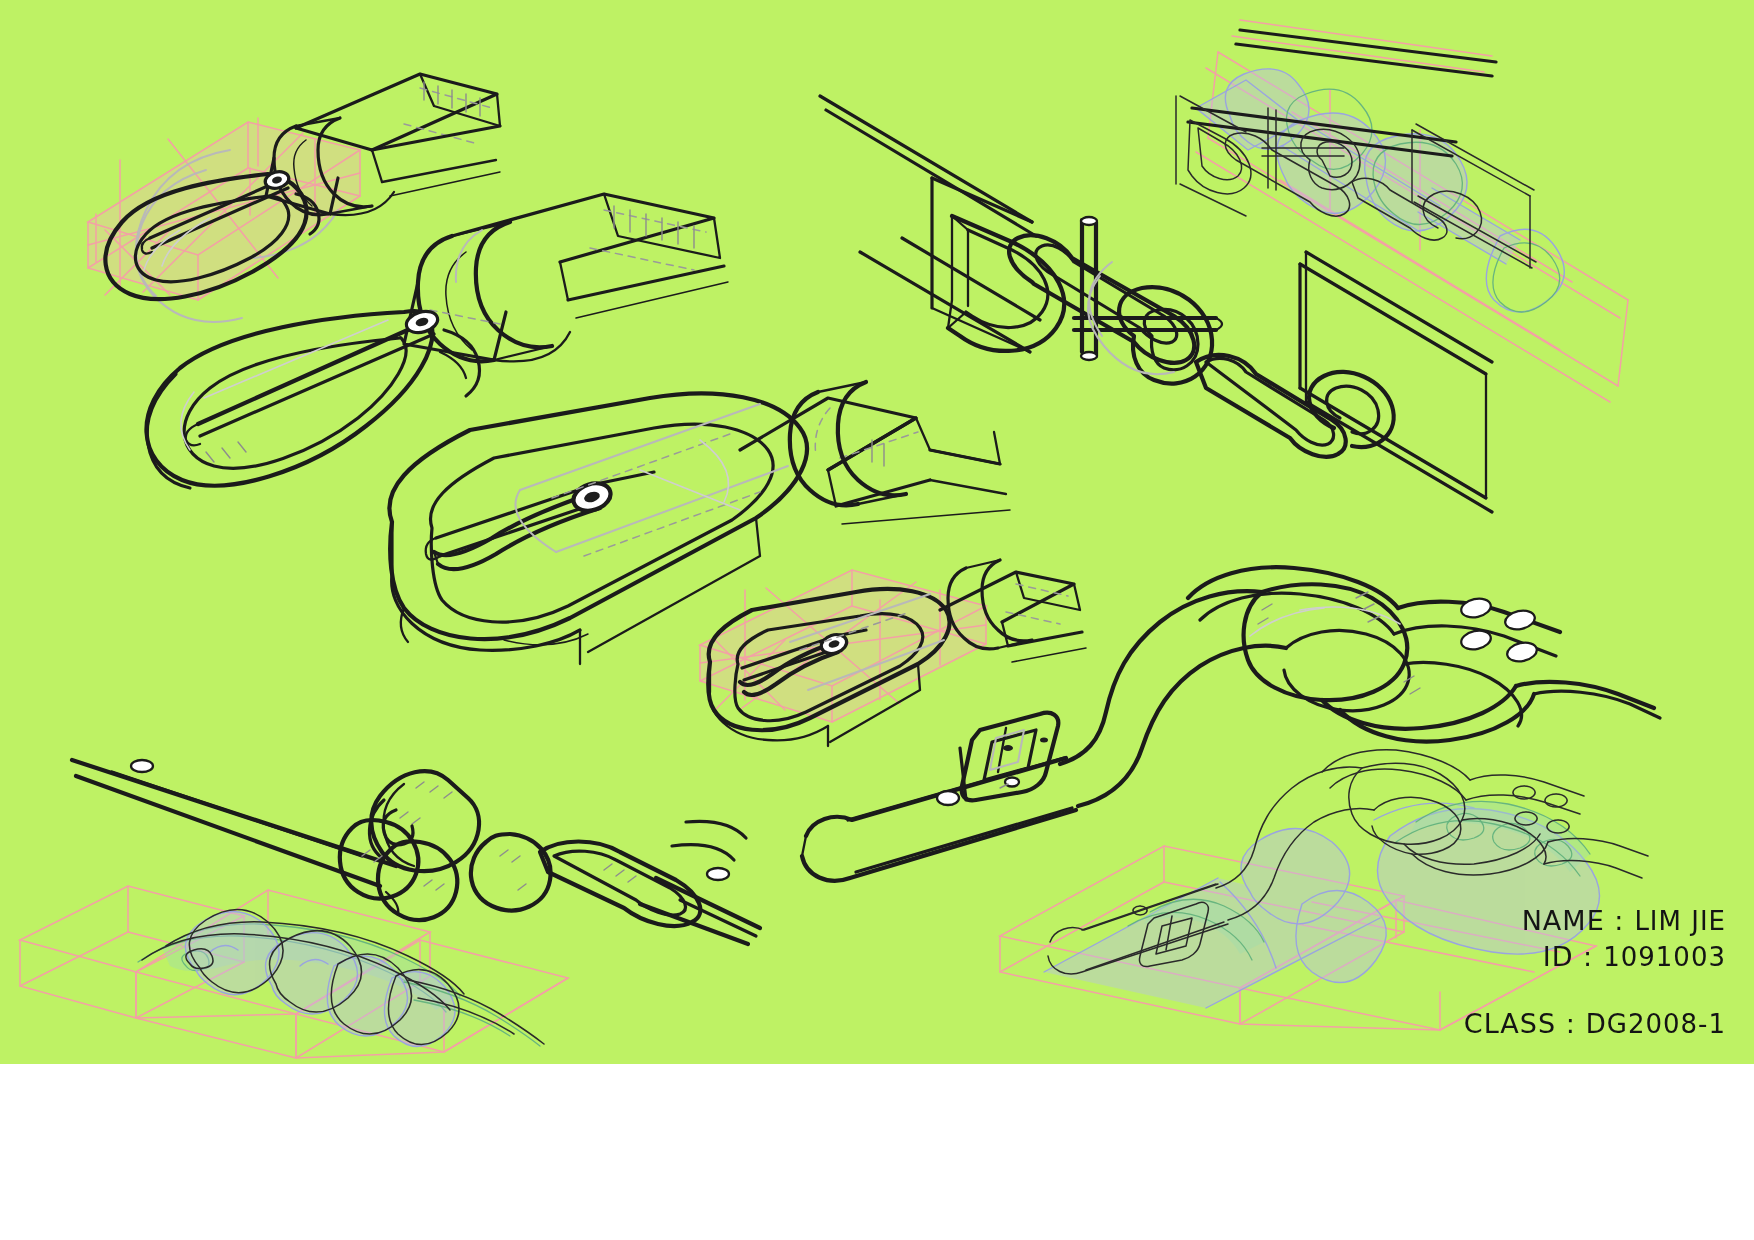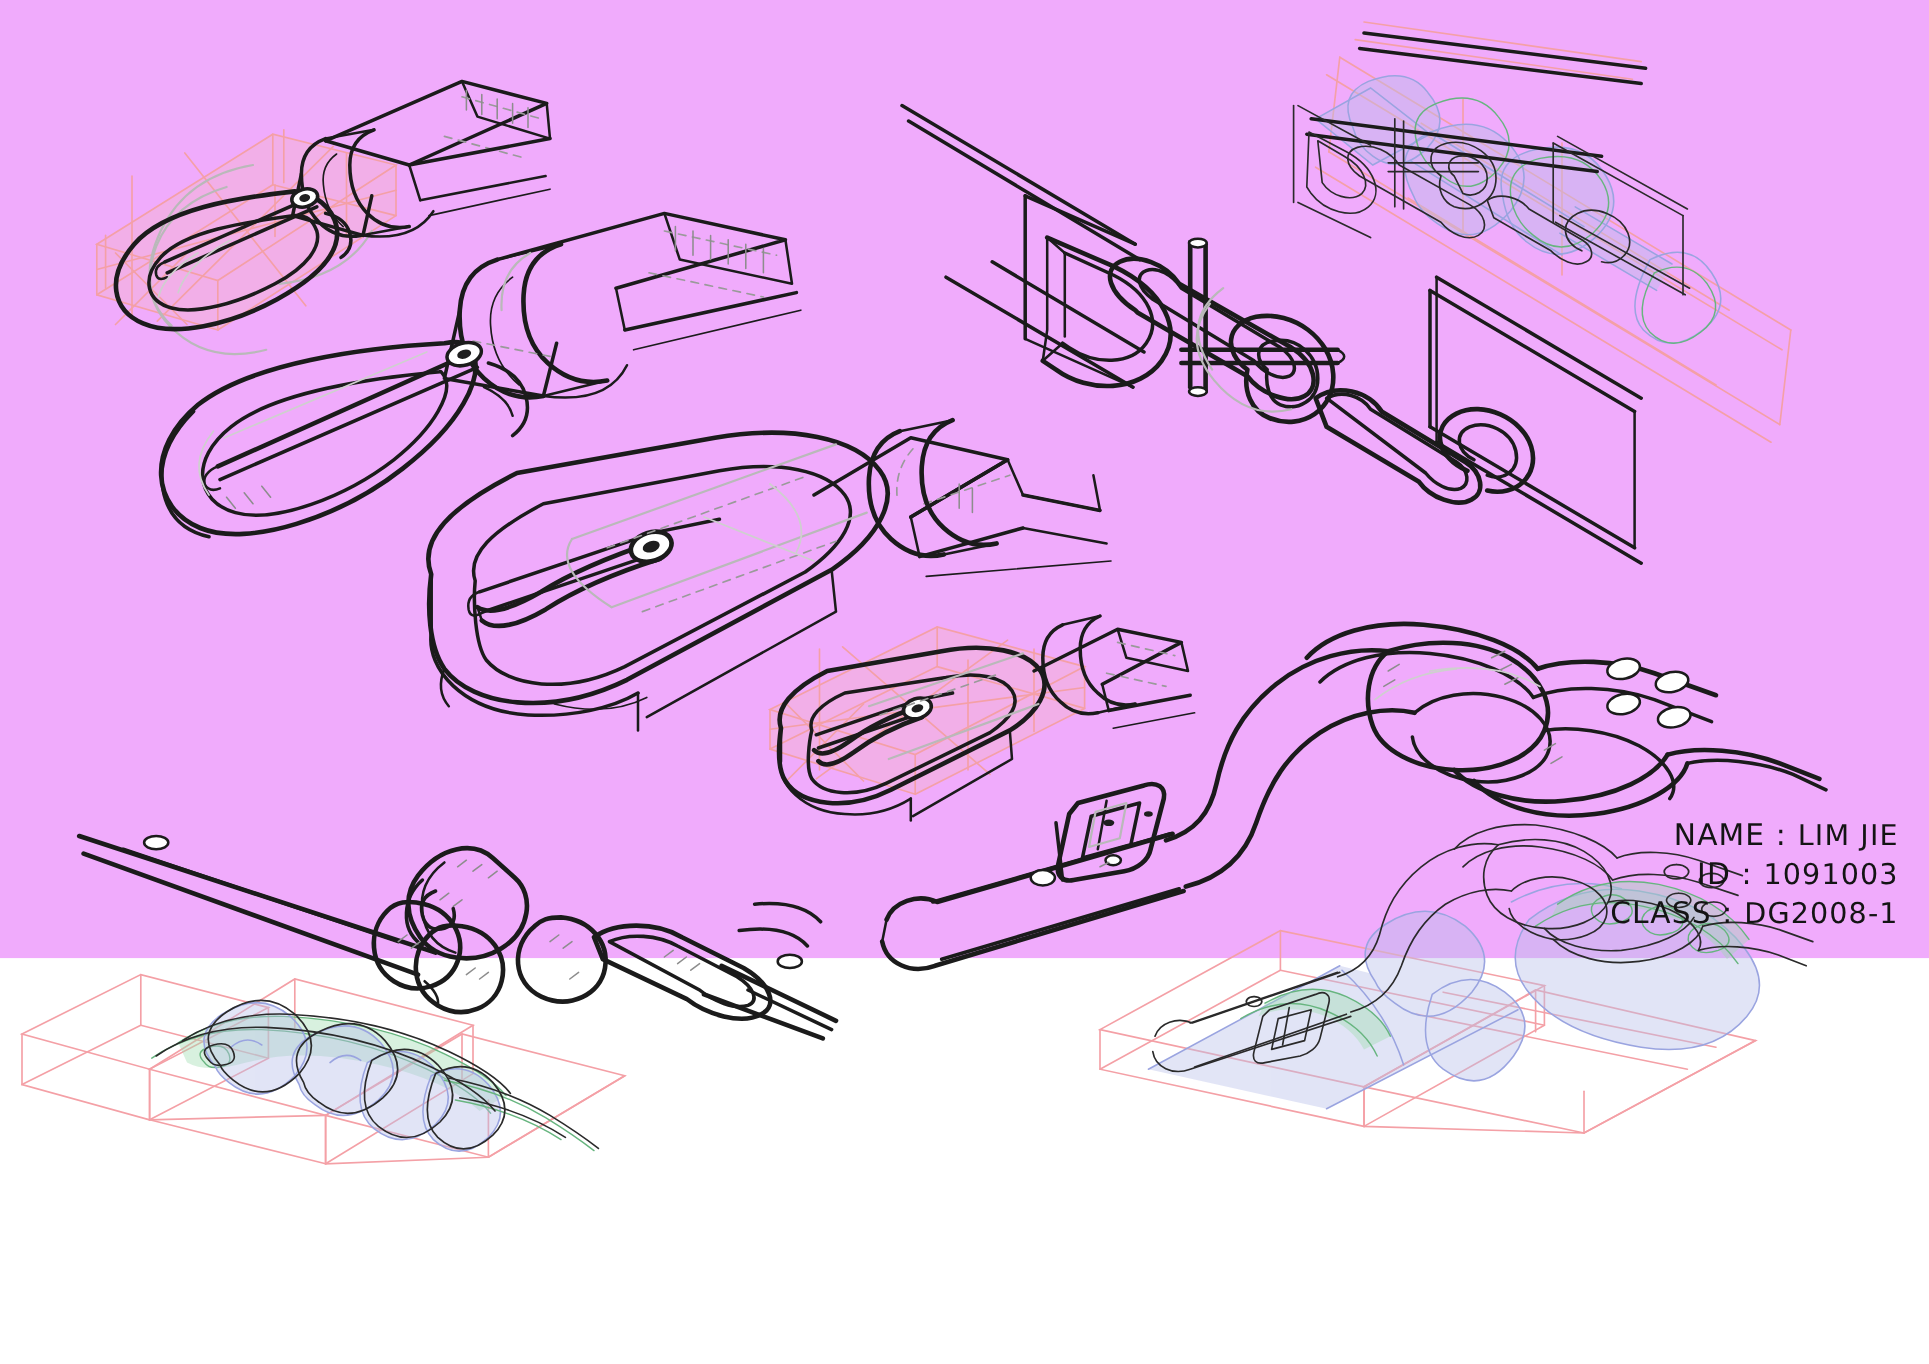--- a/index.html
+++ b/index.html
@@ -1,19 +1,19 @@
 <!DOCTYPE html>
 <html><head>
 <meta charset="utf-8">
 <title>Design Sketch Sheet</title>
 <style>
   html,body{margin:0;padding:0;background:#ffffff;}
   body{width:1754px;height:1240px;overflow:hidden;
        font-family:"Liberation Sans",sans-serif;}
-  #sheet{position:relative;width:1754px;height:871px;background:#f0abfc;}
+  #sheet{position:relative;width:1754px;height:1064px;background:#bef264;}
   #sheet svg.layer{position:absolute;left:0;top:0;width:1754px;height:1240px;}
   .ink{fill:none;stroke:#1b1b1b;stroke-linecap:round;stroke-linejoin:round;}
   .ink-hv{stroke-width:4.2;}
   .ink-h{stroke-width:3.2;}
   .ink-m{stroke-width:2.3;}
   .ink-l{stroke-width:1.5;}
   .ghost{fill:none;stroke:#b9b9b9;stroke-width:2;stroke-linecap:round;stroke-linejoin:round;}
   .ghost2{fill:none;stroke:#cfcfcf;stroke-width:1.6;stroke-linecap:round;}
   .stitch{fill:none;stroke:#9a9a9a;stroke-width:1.5;stroke-dasharray:7 6;stroke-linecap:round;}
   .constr{fill:none;stroke:#f4a0a6;stroke-width:1.5;stroke-linecap:round;}
@@ -26,21 +26,21 @@
   .white-f{fill:#ffffff;}
   .hatch{fill:none;stroke:#8d8d8d;stroke-width:1.4;stroke-linecap:round;}
   #caption{position:absolute;right:28px;bottom:22px;text-align:left;}
   .cap-line{display:flex;align-items:baseline;justify-content:flex-end;
             color:#141414;letter-spacing:1px;white-space:pre;}
   .cap-lbl{font-family:"DejaVu Sans",sans-serif;font-size:27px;font-weight:400;}
   .cap-val{font-family:"DejaVu Sans",sans-serif;font-size:26px;font-weight:400;padding-left:10px;}
   .cap-row{line-height:1.32;}
   #caption .r1{padding-right:0px;}
   #caption .r2{padding-right:0px;}
-  #caption .r3{padding-right:0px;}
+  #caption .r3{padding-right:0px;margin-top:32px;}
 </style>
 </head>
 <body>
 
 <div id="sheet">
 
   <svg class="layer" viewBox="0 0 1754 1240">
 
     <g>
       <path class="constr-f" d="M88 222 L248 122 L360 150 L198 255 Z"></path>

